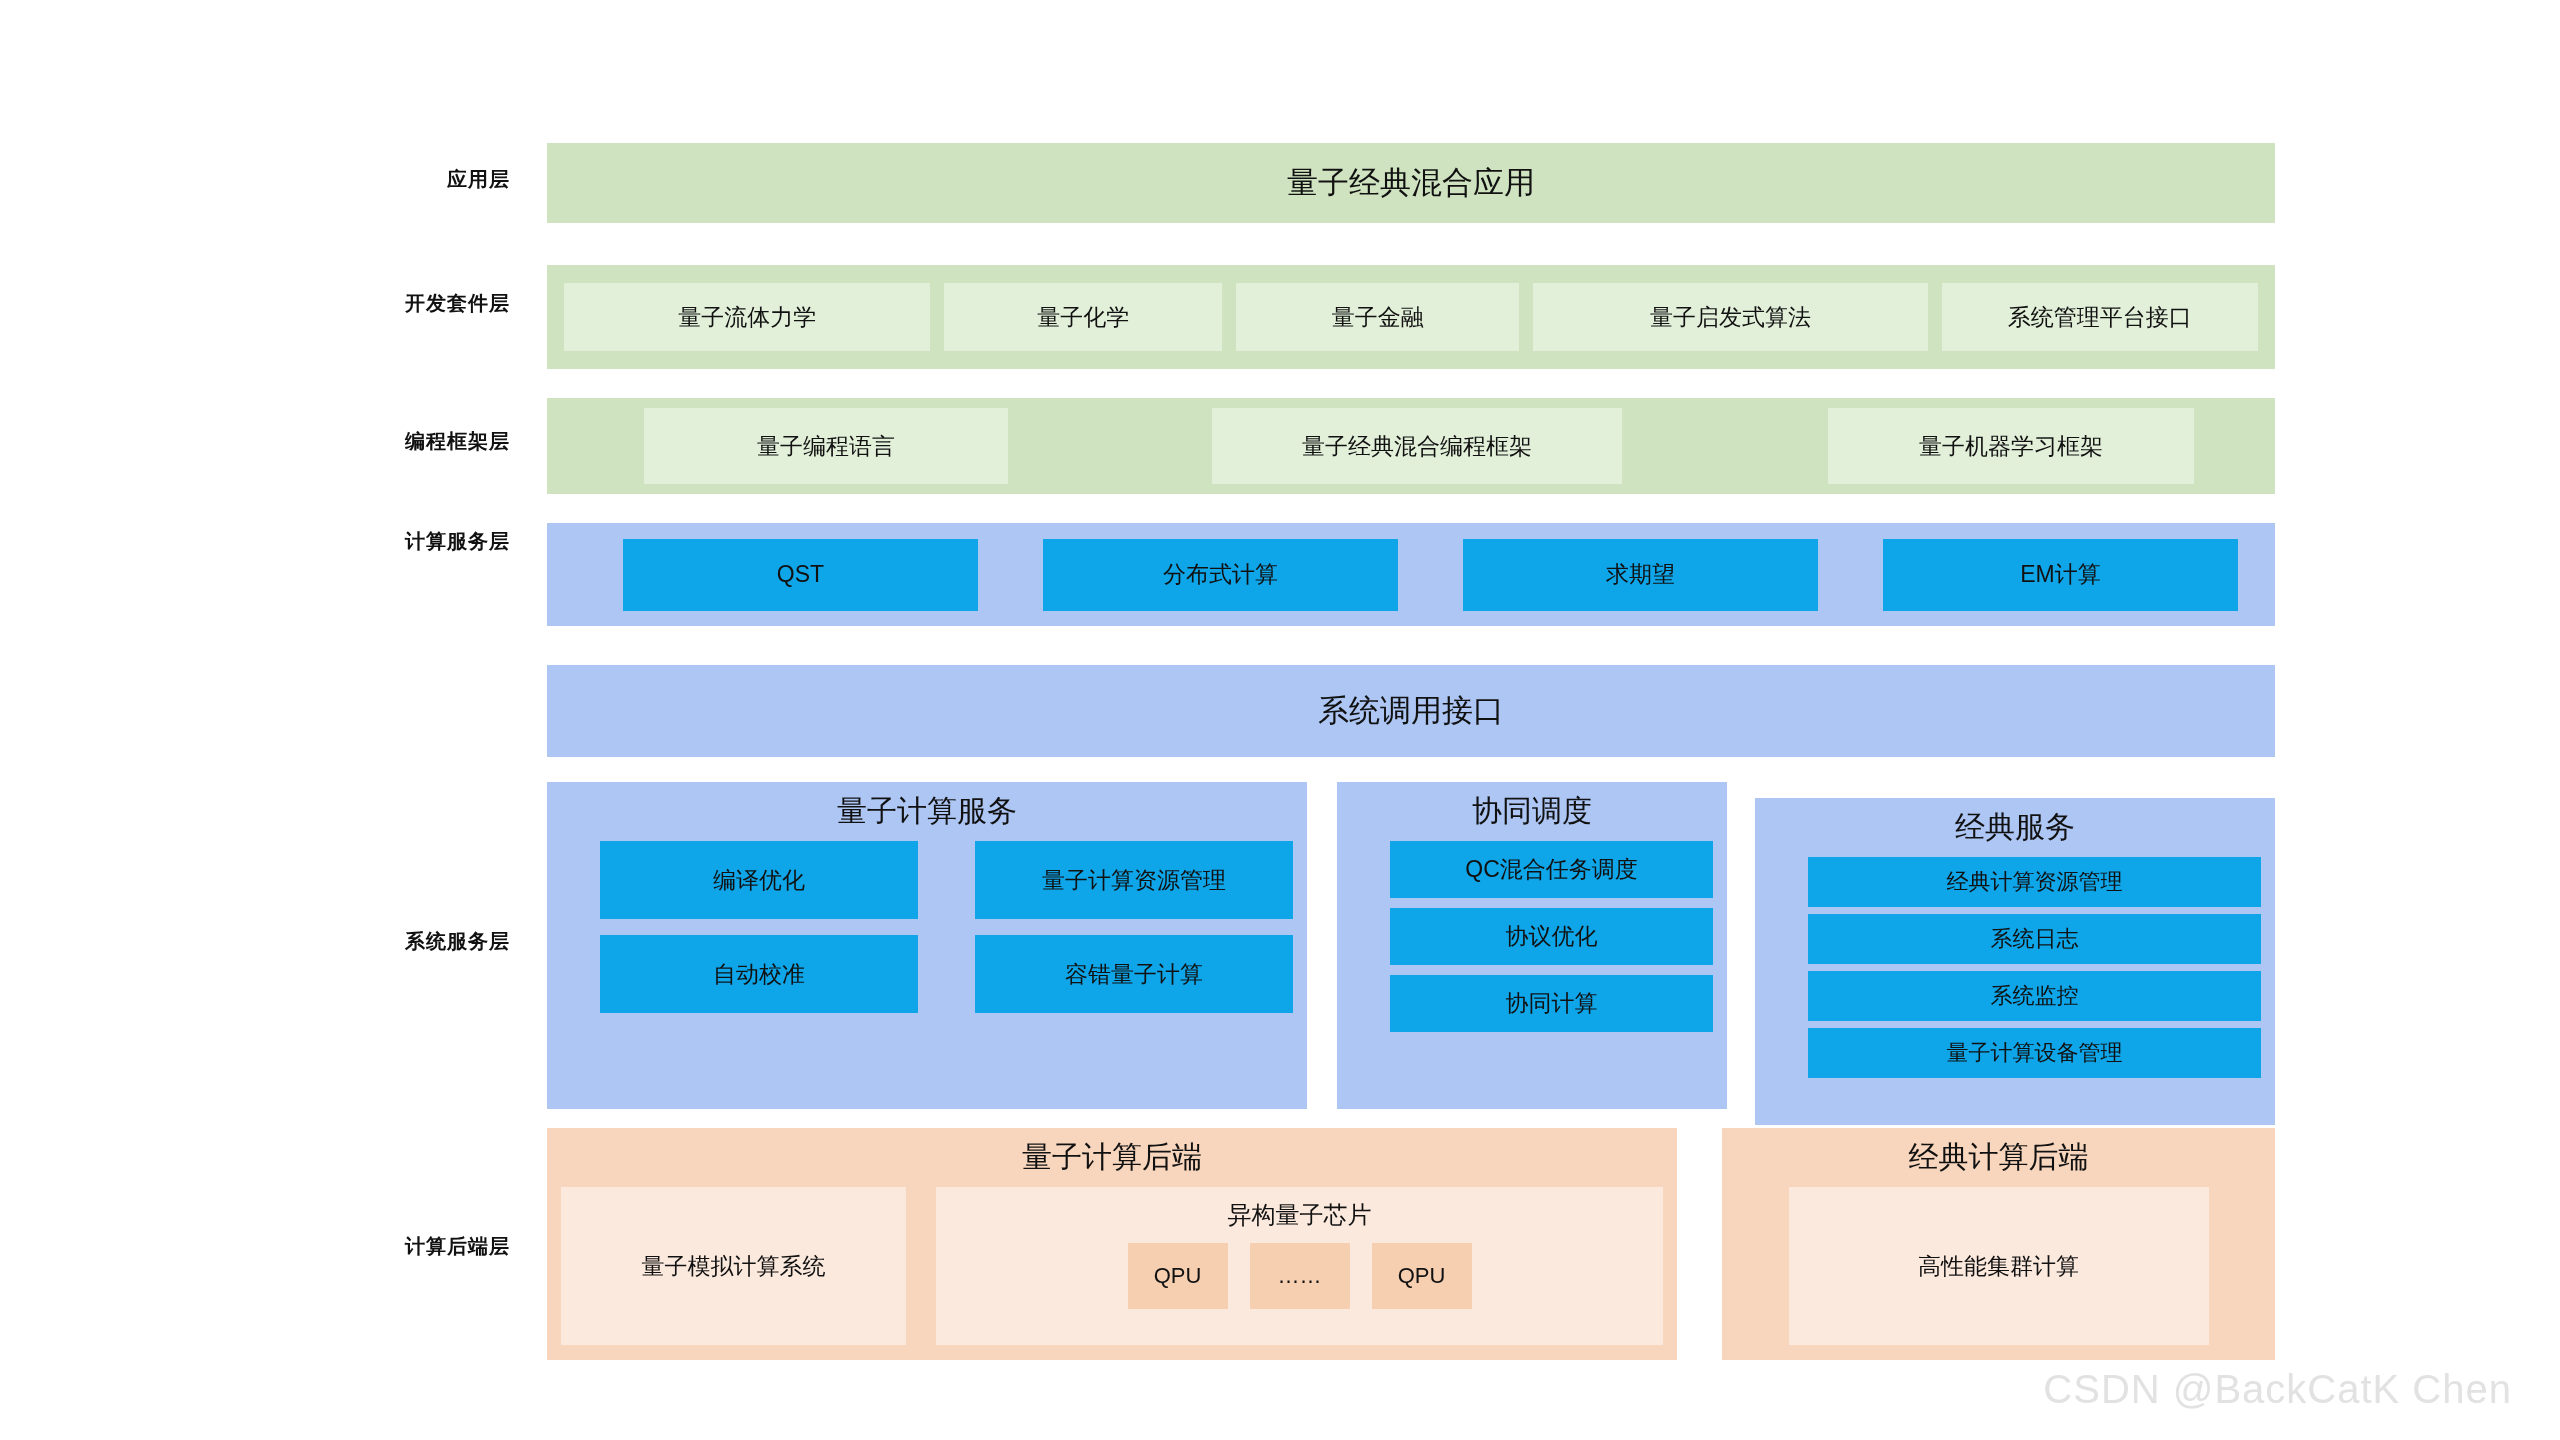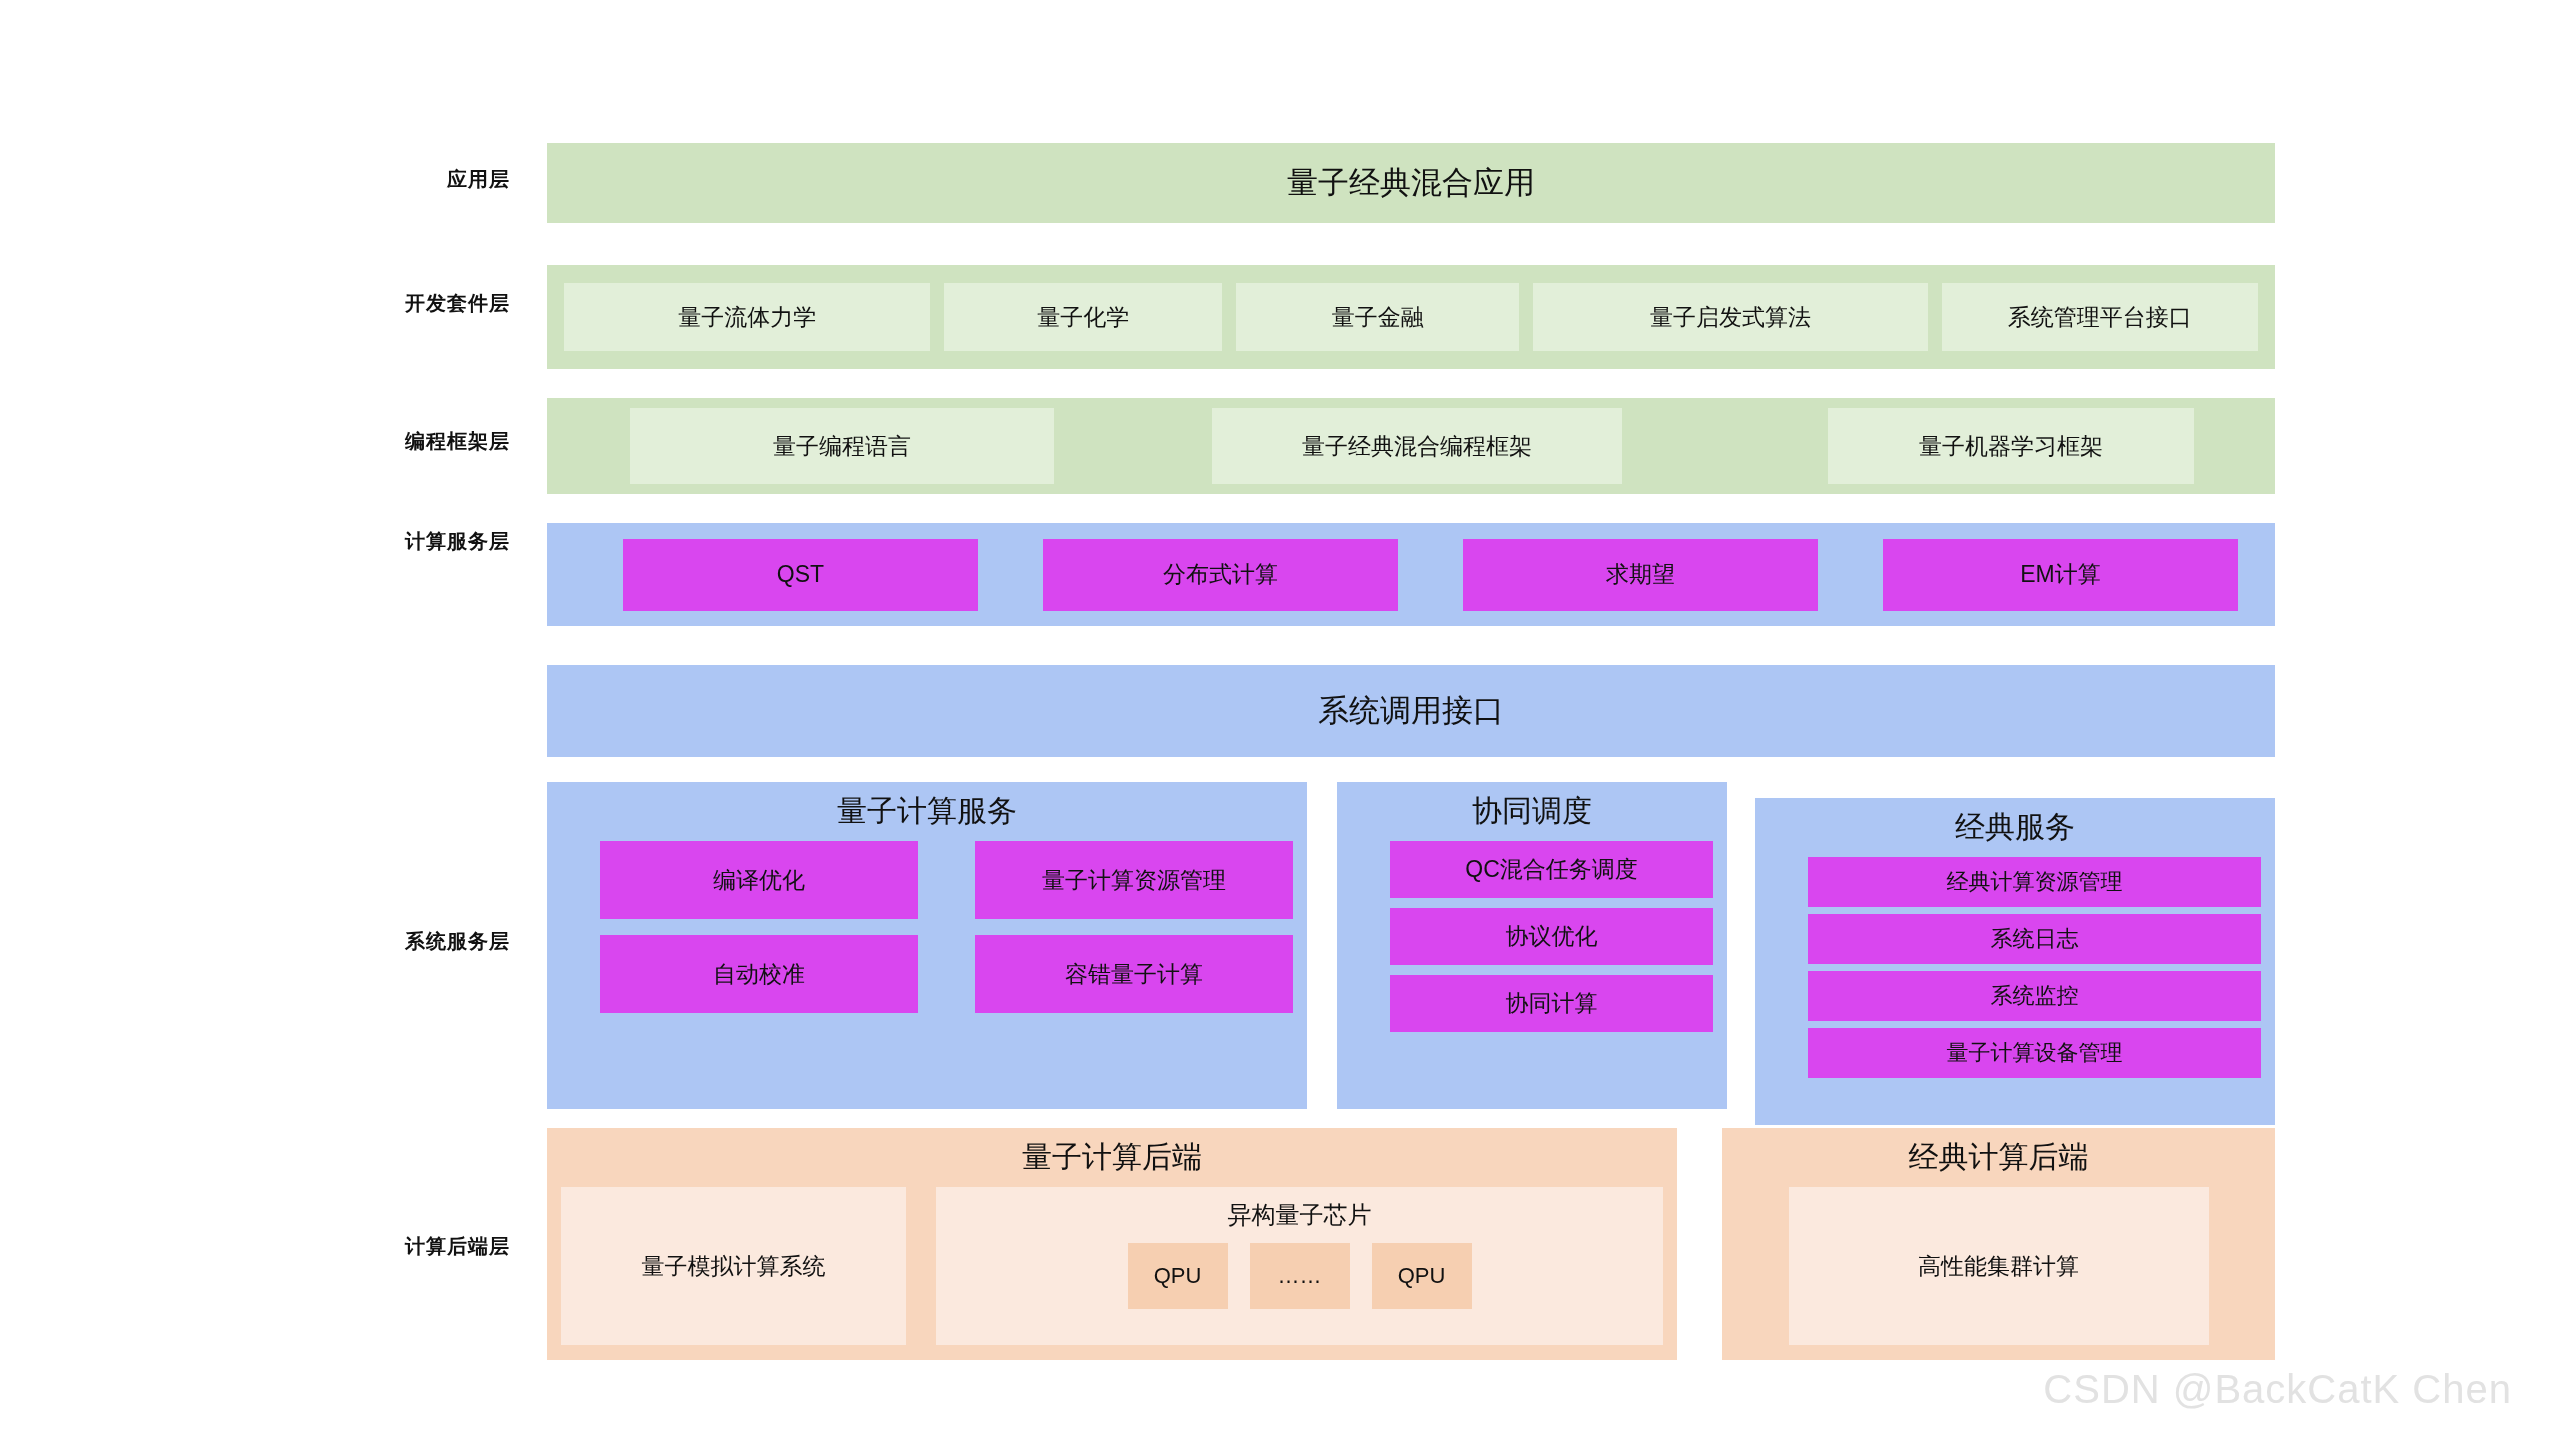--- a/index.html
+++ b/index.html
@@ -27,21 +27,21 @@
     font-size:20px;
     color:#111111;
     letter-spacing:1px;
     line-height:1.1;
   }
 
   
   .band-green       { background:#cfe3c0; }
   .band-green-inner { background:#e2efd9; }
   .band-blue        { background:#adc6f4; }
-  .band-blue-inner  { background:#d946ef;margin-left:39px; }
+  .band-blue-inner  { background:#0ea5e9;margin-left:39px; }
   .band-orange      { background:#f8d6bd; }
   .band-orange-inner{ background:#fbe9de; }
   .band-orange-deep { background:#f6cfb1; }
 
   .band{
     position:absolute;
     box-sizing:border-box;
   }
 
   .centered-title{
@@ -203,21 +203,21 @@
       <div class="chip band-green-inner" style="flex:1.32;">量子流体力学</div>
       <div class="chip band-green-inner" style="flex:1.0;">量子化学</div>
       <div class="chip band-green-inner" style="flex:1.02;">量子金融</div>
       <div class="chip band-green-inner" style="flex:1.42;">量子启发式算法</div>
       <div class="chip band-green-inner" style="flex:1.14;">系统管理平台接口</div>
     </div>
   </div>
 
   <div id="pf-band" class="band band-green">
     <div class="inner-wrap">
-      <div class="chip band-green-inner" style="position:absolute;left:83px;width:424px;">量子编程语言</div>
+      <div class="chip band-green-inner" style="position:absolute;left:97px;width:364px;">量子编程语言</div>
       <div class="chip band-green-inner" style="position:absolute;left:665px;width:410px;">量子经典混合编程框架</div>
       <div class="chip band-green-inner" style="position:absolute;left:1281px;width:366px;">量子机器学习框架</div>
     </div>
   </div>
 
   <div id="cs-band" class="band band-blue">
     <div class="inner-wrap">
       <div class="chip band-blue-inner">QST</div>
       <div class="chip band-blue-inner">分布式计算</div>
       <div class="chip band-blue-inner">求期望</div>

